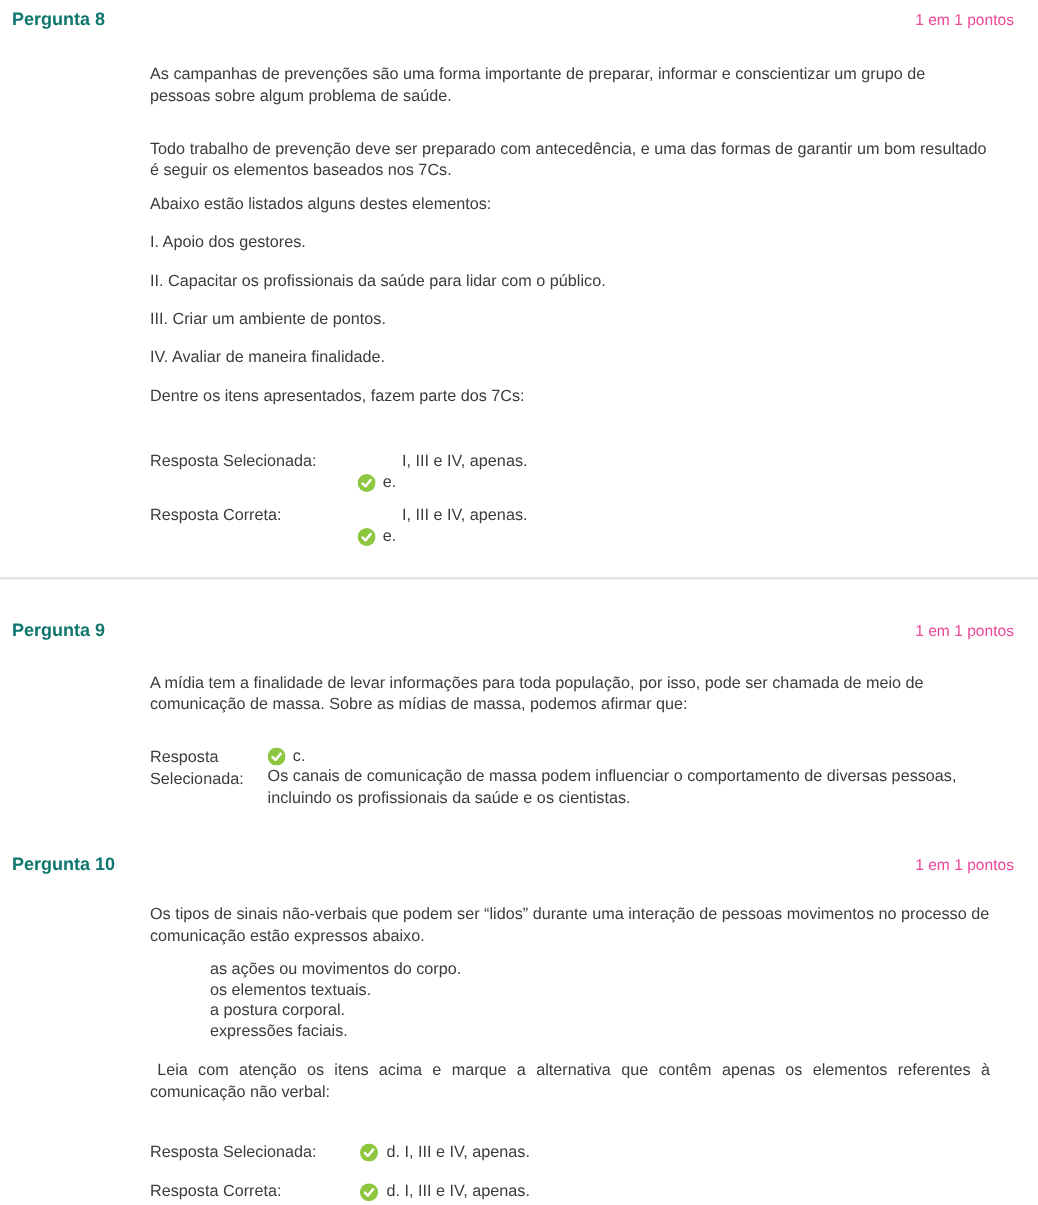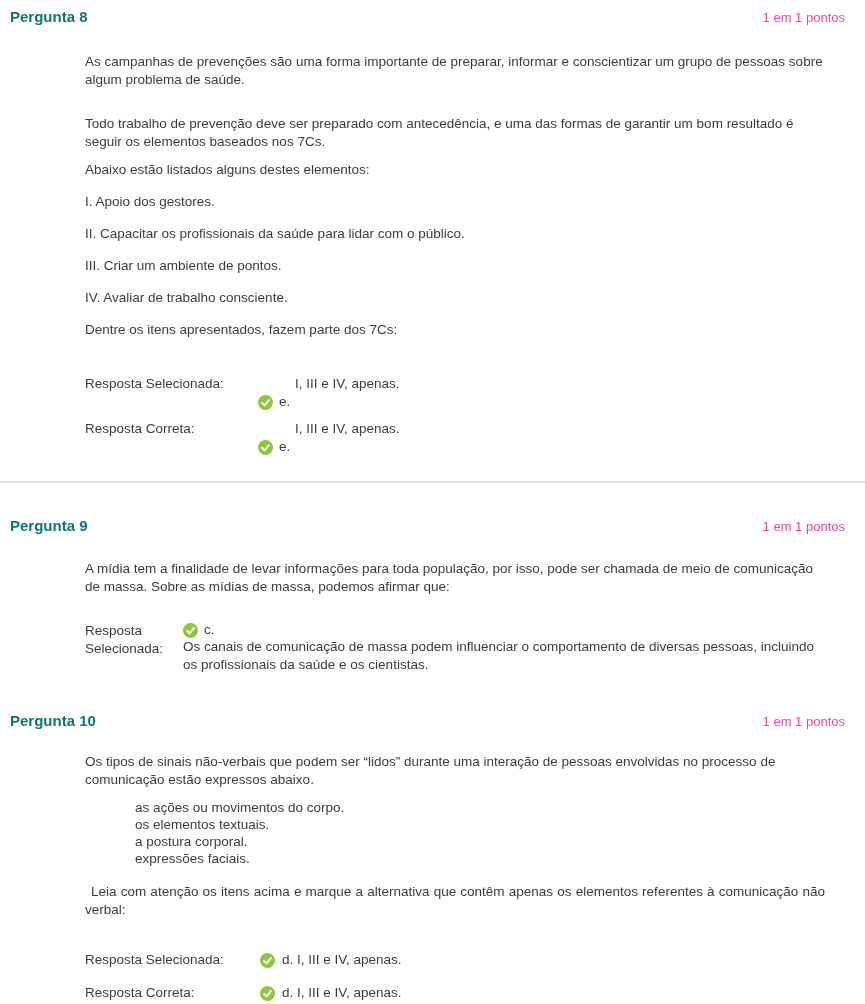--- a/index.html
+++ b/index.html
@@ -29,20 +29,21 @@
     color: #0f766e;
   }
   .q-points {
     font-size: 13px;
     color: #ec4899;
   }
 
   .q-content {
     padding-left: 85px;
     padding-right: 40px;
+    margin-left: 40px;
   }
   .q-content p {
     margin: 0 0 14px 0;
     line-height: 18px;
   }
   p.mb-xl { margin-bottom: 26px; }
   p.mb-md { margin-bottom: 10px; }
   .justify { text-align: justify; text-indent: 6px; }
 
   .mt-q8-body  { margin-top: 28px; }
@@ -121,21 +122,21 @@
       <h2 class="q-title">Pergunta 8</h2>
       <span class="q-points">1 em 1 pontos</span>
     </header>
     <div class="q-content mt-q8-body">
       <p class="mb-xl">As campanhas de prevenções são uma forma importante de preparar, informar e conscientizar um grupo de pessoas sobre algum problema de saúde.</p>
       <p class="mb-md">Todo trabalho de prevenção deve ser preparado com antecedência, e uma das formas de garantir um bom resultado é seguir os elementos baseados nos 7Cs.</p>
       <p>Abaixo estão listados alguns destes elementos:</p>
       <p>I. Apoio dos gestores.</p>
       <p>II. Capacitar os profissionais da saúde para lidar com o público.</p>
       <p>III. Criar um ambiente de pontos.</p>
-      <p>IV. Avaliar de trabalho consciente.</p>
+      <p>IV. Avaliar de maneira finalidade.</p>
       <p>Dentre os itens apresentados, fazem parte dos 7Cs:</p>
 
       <div class="answers answers-q8">
         <div class="ans-row">
           <div class="ans-label">Resposta Selecionada:</div>
           <div class="ans-value">
             <div class="alt-title">I, III e IV, apenas.</div>
             <div class="alt-letter">
               <span class="check-icon">
                 <svg viewBox="0 0 16 16" width="15" height="15" aria-hidden="true">
@@ -195,21 +196,21 @@
       </div>
     </div>
   </section>
 
   <section class="question">
     <header class="q-header pad-t-28">
       <h2 class="q-title">Pergunta 10</h2>
       <span class="q-points">1 em 1 pontos</span>
     </header>
     <div class="q-content mt-q10-body">
-      <p class="mb-md">Os tipos de sinais não-verbais que podem ser “lidos” durante uma interação de pessoas envolvidas no processo de comunicação estão expressos abaixo.</p>
+      <p class="mb-md">Os tipos de sinais não-verbais que podem ser “lidos” durante uma interação de pessoas movimentos no processo de comunicação estão expressos abaixo.</p>
 
       <div class="q-list">
         <div class="q-list-line">as ações ou movimentos do corpo.</div>
         <div class="q-list-line">os elementos textuais.</div>
         <div class="q-list-line">a postura corporal.</div>
         <div class="q-list-line">expressões faciais.</div>
       </div>
 
       <p class="justify">Leia com atenção os itens acima e marque a alternativa que contêm apenas os elementos referentes à comunicação não verbal:</p>
 

